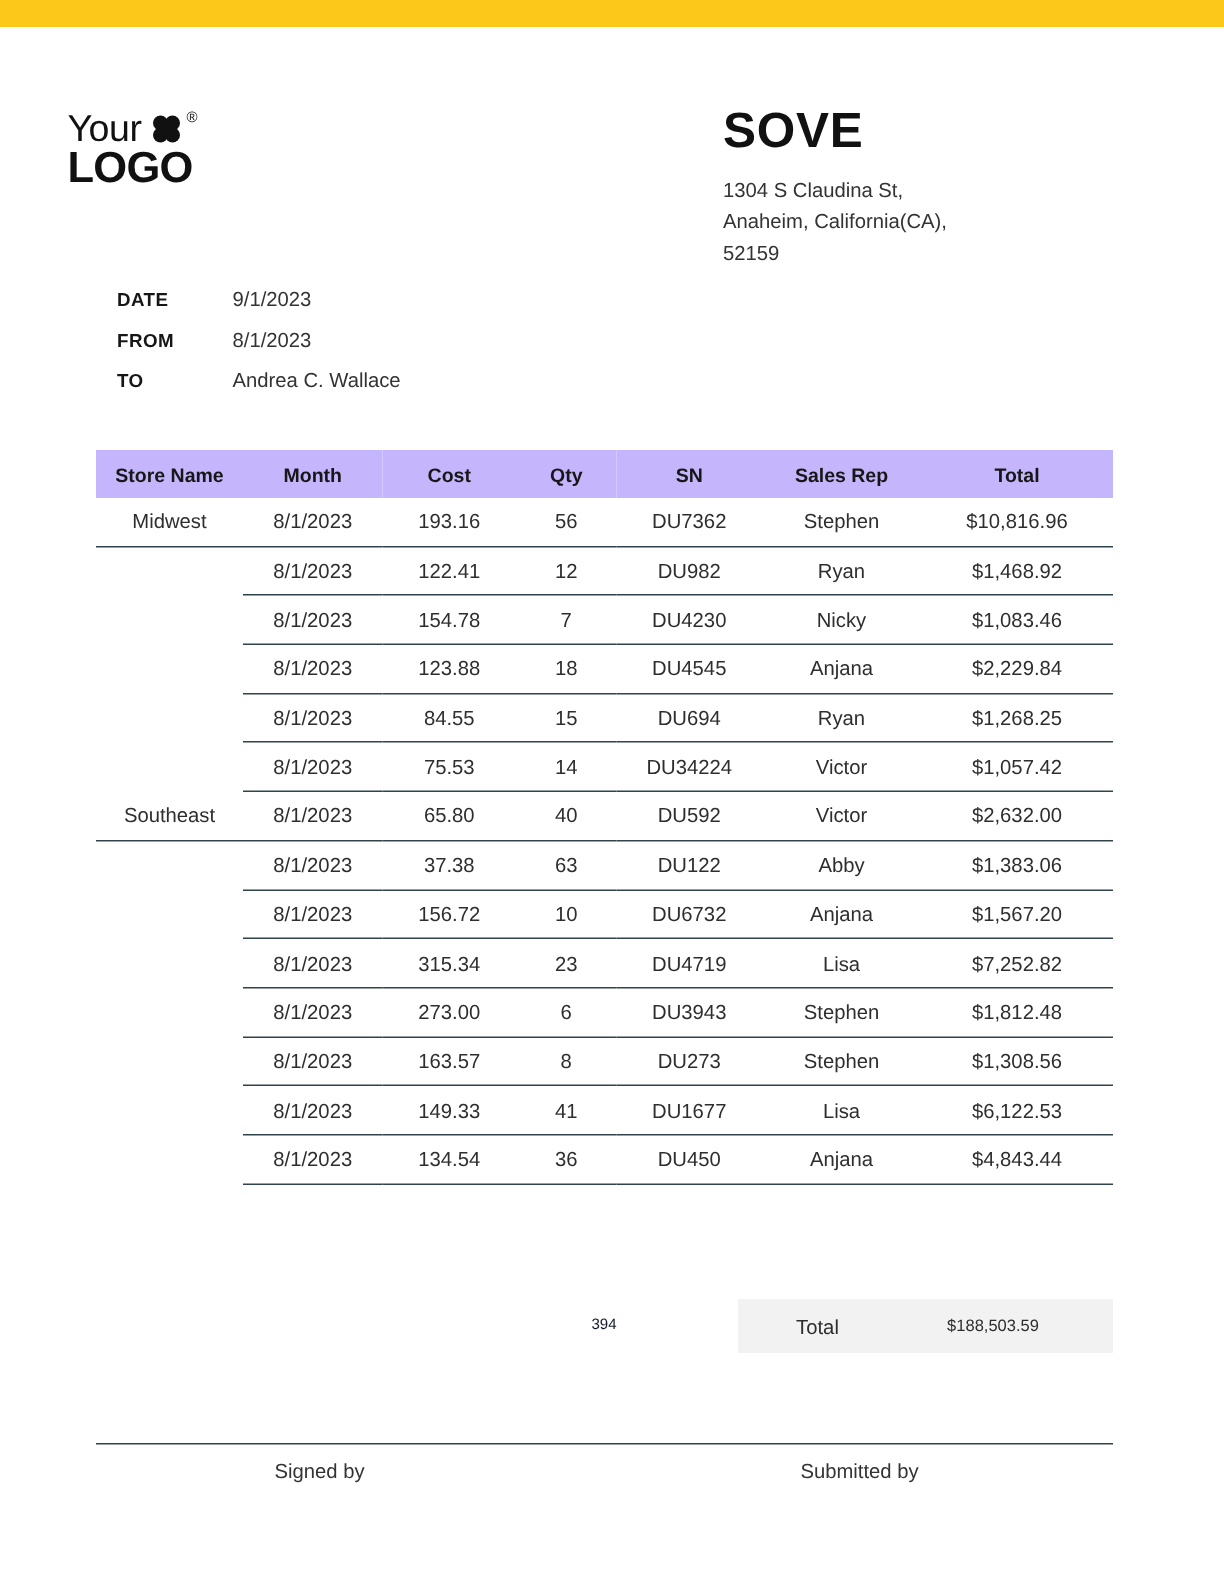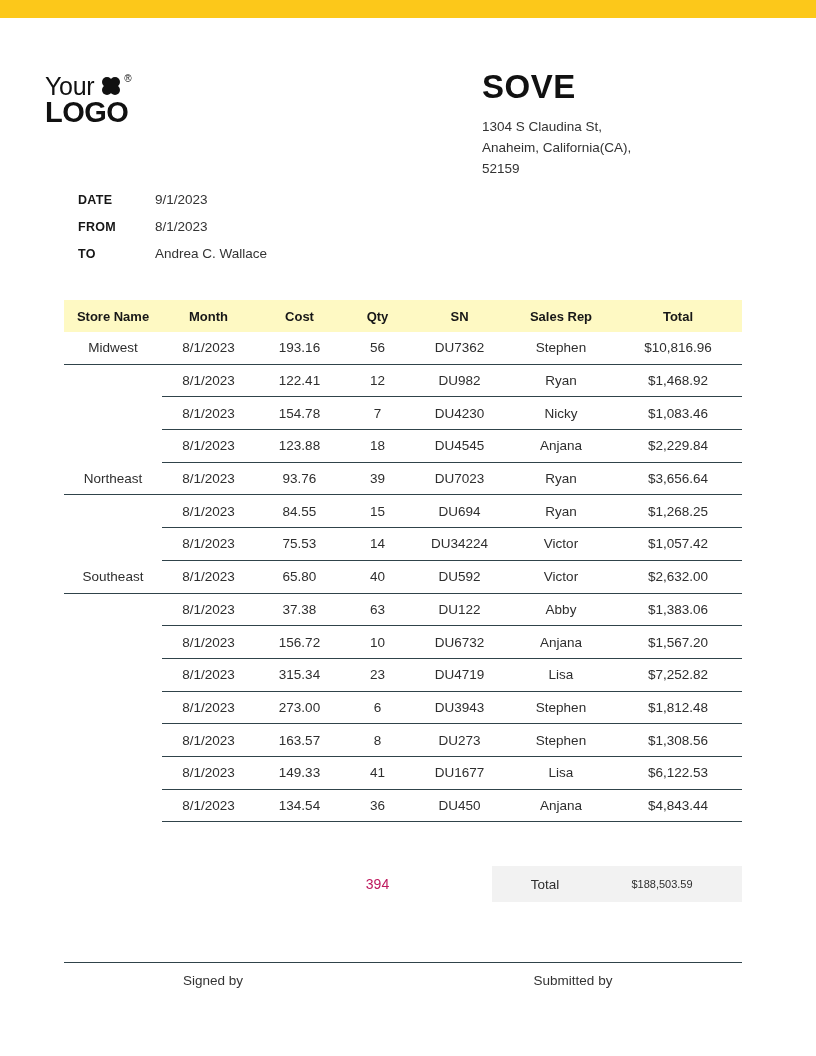--- a/index.html
+++ b/index.html
@@ -126,21 +126,21 @@
     left: 64px;
     top: 300px;
     width: 678px;
   }
   table.data {
     width: 678px;
     border-collapse: collapse;
     table-layout: fixed;
   }
   table.data th {
-    background: #fef9c3;
+    background: #c4b5fd;
     color: #171717;
     font-size: 13px;
     font-weight: bold;
     height: 32px;
     padding: 0;
     vertical-align: middle;
   }
   table.data td {
     font-size: 13.5px;
     color: #2e2e2e;
@@ -170,23 +170,23 @@
     width: 678px;
     height: 36px;
   }
   .totals-qty {
     position: absolute;
     left: 280px;
     width: 67px;
     top: 0;
     height: 36px;
     line-height: 36px;
-    text-align: center;
-    font-size: 14px;
-    color: #be185d;
+    text-align: right;
+    font-size: 10px;
+    color: #0f172a;
   }
   .totals-box {
     position: absolute;
     left: 428px;
     top: 0;
     width: 250px;
     height: 36px;
     background: #F2F2F2;
     display: flex;
     align-items: center;
@@ -341,29 +341,20 @@
         </tr>
         <tr class="indent">
           <td class="c-store"></td>
           <td class="c-month">8/1/2023</td>
           <td class="c-cost">123.88</td>
           <td class="c-qty">18</td>
           <td class="c-sn">DU4545</td>
           <td class="c-rep">Anjana</td>
           <td class="c-total">$2,229.84</td>
         </tr>
-        <tr>
-          <td class="c-store">Northeast</td>
-          <td class="c-month">8/1/2023</td>
-          <td class="c-cost">93.76</td>
-          <td class="c-qty">39</td>
-          <td class="c-sn">DU7023</td>
-          <td class="c-rep">Ryan</td>
-          <td class="c-total">$3,656.64</td>
-        </tr>
         <tr class="indent">
           <td class="c-store"></td>
           <td class="c-month">8/1/2023</td>
           <td class="c-cost">84.55</td>
           <td class="c-qty">15</td>
           <td class="c-sn">DU694</td>
           <td class="c-rep">Ryan</td>
           <td class="c-total">$1,268.25</td>
         </tr>
         <tr class="indent">

